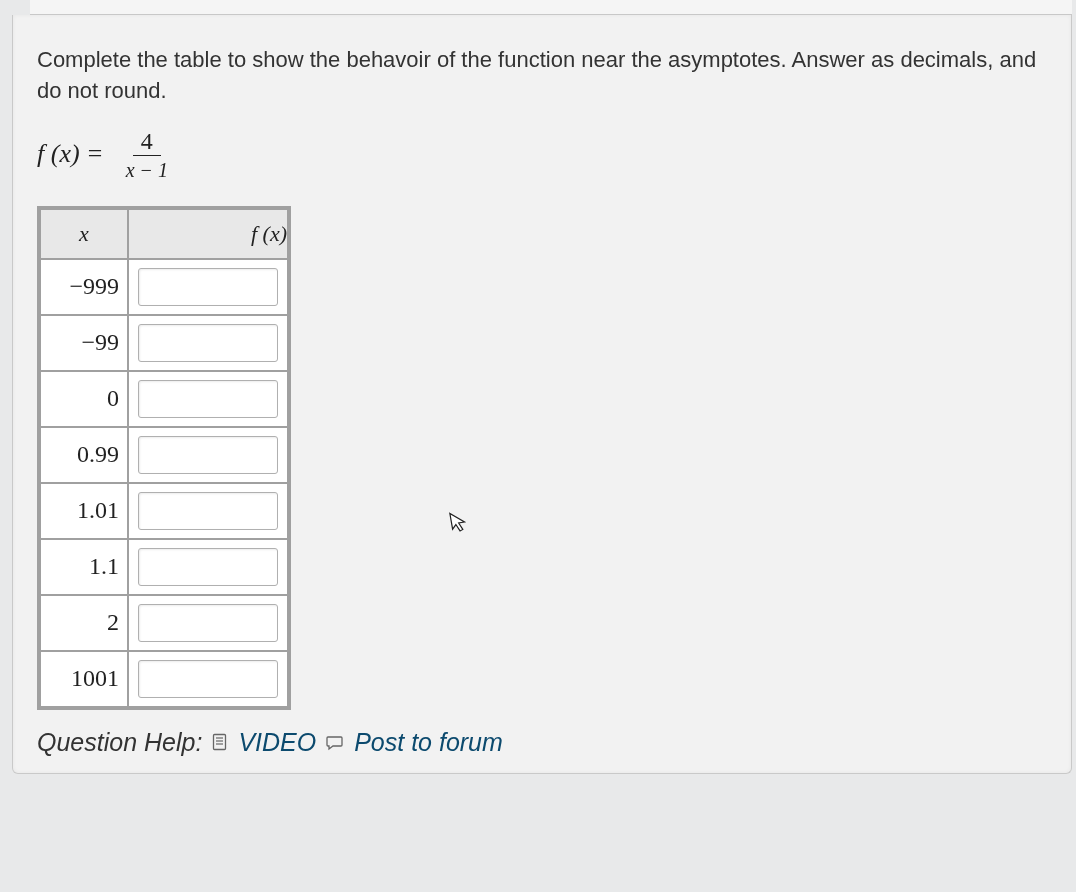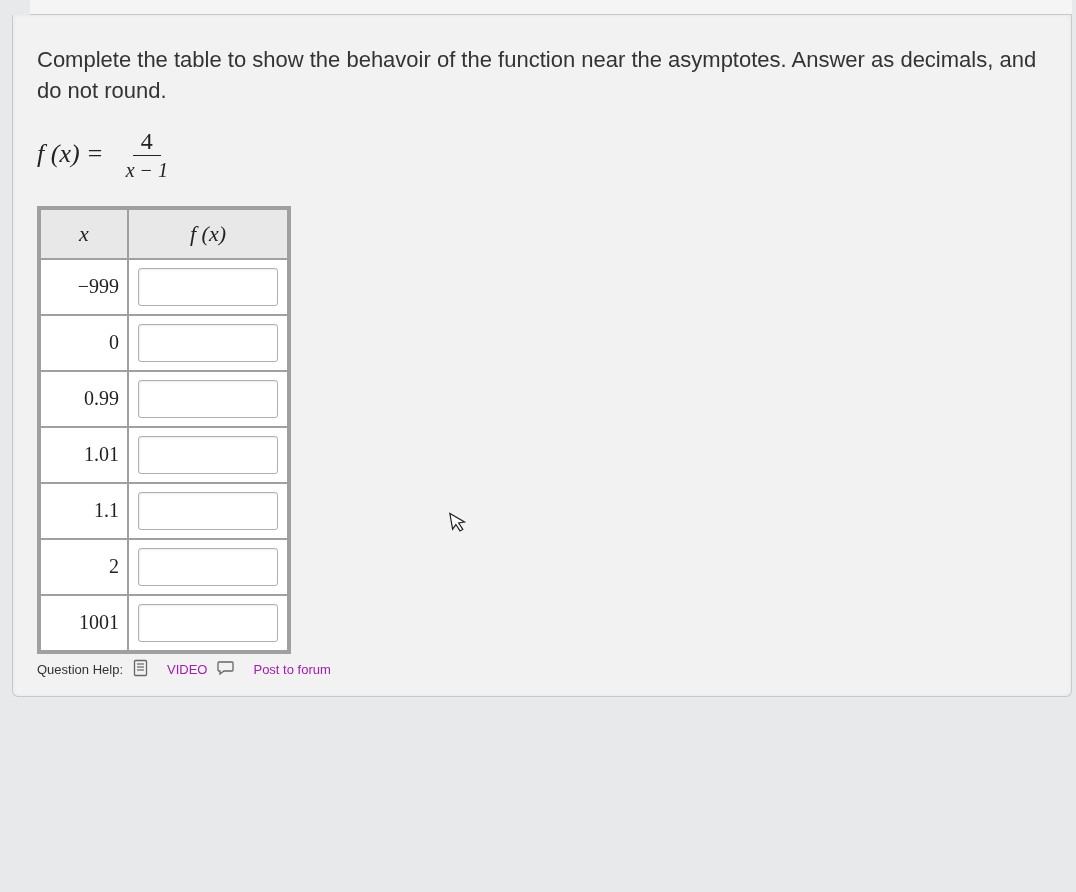--- a/index.html
+++ b/index.html
@@ -80,24 +80,24 @@
   .data-table th {
     background: #e8e8e8;
     font-family: "Times New Roman", Times, serif;
     font-style: italic;
     font-size: 22px;
     font-weight: normal;
     height: 50px;
     color: #222;
   }
   .data-table th.col-x { width: 88px; }
-  .data-table th.col-fx { width: 160px; }
+  .data-table th.col-fx { width: 160px; text-align: right; }
   .data-table td.xcell {
     font-family: "Times New Roman", Times, serif;
-    font-size: 20px;
+    font-size: 24px;
     height: 56px;
     width: 88px;
     padding-right: 8px;
     text-align: right;
     color: #222;
   }
   .data-table td.fxcell {
     width: 160px;
     padding: 6px;
   }
@@ -105,32 +105,33 @@
     width: 140px;
     height: 38px;
     border: 1px solid #b0b0b0;
     border-radius: 3px;
     background: #fff;
     font-size: 16px;
     padding: 0 6px;
     box-shadow: inset 1px 1px 2px rgba(0,0,0,0.08);
   }
   .help-row {
-    margin-top: 5px;
-    font-size: 13px;
+    margin-top: 18px;
+    font-size: 25px;
     color: #333;
     display: flex;
     align-items: center;
     gap: 10px;
+    font-style: italic;
   }
   .help-link {
     display: inline-flex;
     align-items: center;
-    gap: 18px;
-    color: #a21caf;
+    gap: 10px;
+    color: #0c4a6e;
     text-decoration: none;
     cursor: pointer;
   }
   .help-icon {
     display: inline-block;
     color: #666;
   }
   .cursor {
     position: absolute;
     left: 450px;
@@ -160,20 +161,24 @@
     <table class="data-table">
       <thead>
         <tr>
           <th class="col-x">x</th>
           <th class="col-fx">f (x)</th>
         </tr>
       </thead>
       <tbody>
         <tr>
           <td class="xcell">−999</td>
+          <td class="fxcell"><input class="answer-input" value="" style=""></td>
+        </tr>
+        <tr>
+          <td class="xcell">−99</td>
           <td class="fxcell"><input class="answer-input" value="" style=""></td>
         </tr>
         <tr>
           <td class="xcell">0</td>
           <td class="fxcell"><input class="answer-input" value="" style=""></td>
         </tr>
         <tr>
           <td class="xcell">0.99</td>
           <td class="fxcell"><input class="answer-input" value="" style=""></td>
         </tr>

